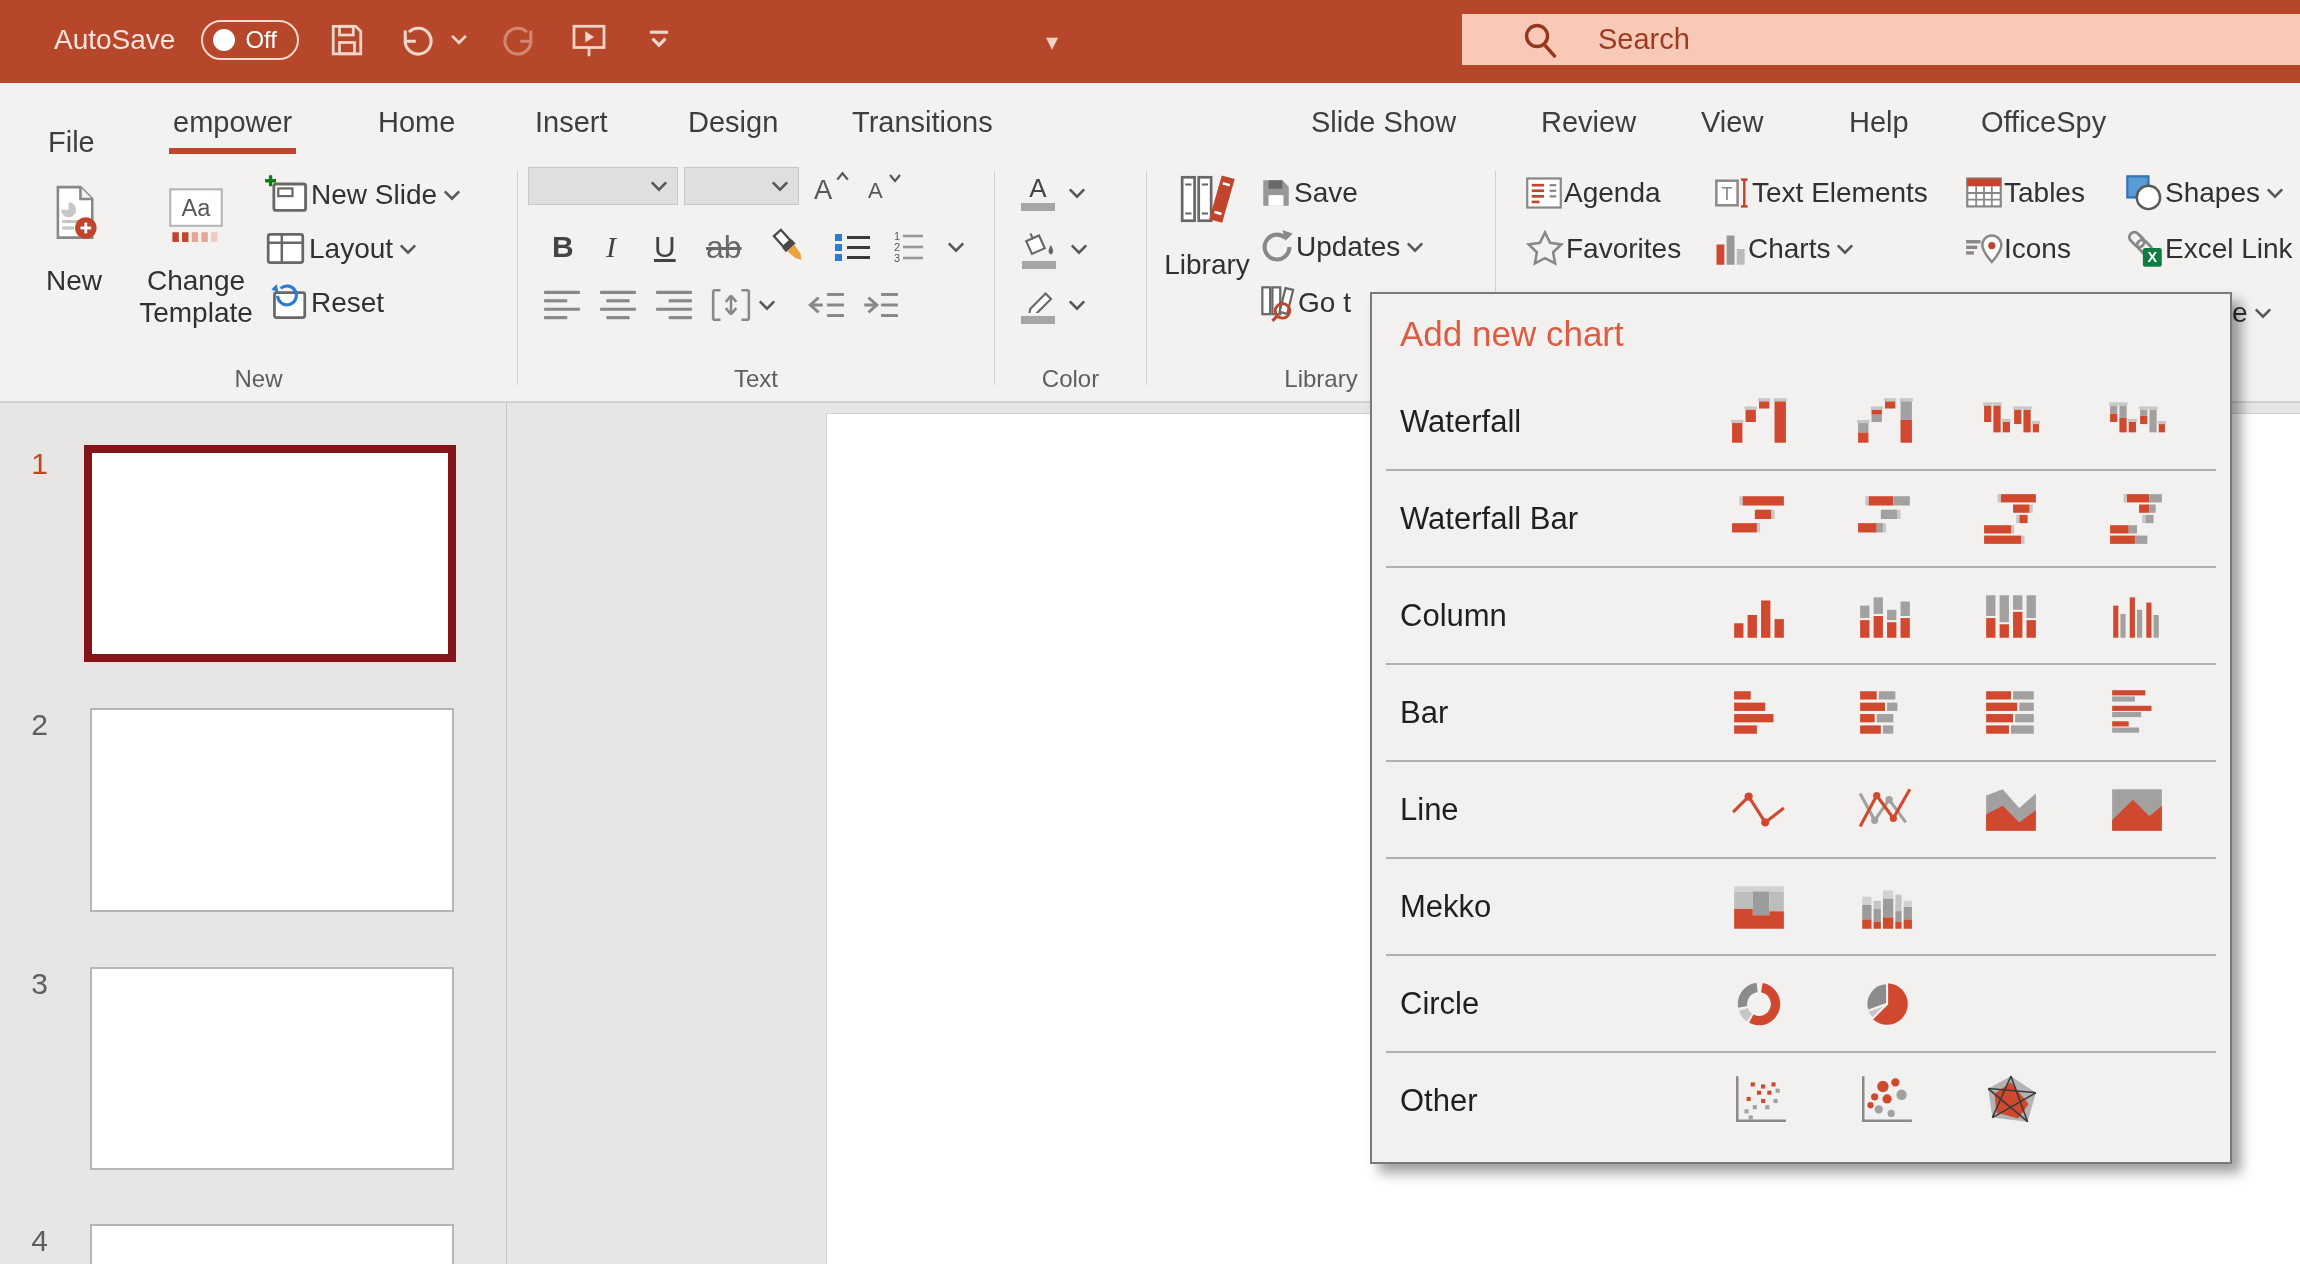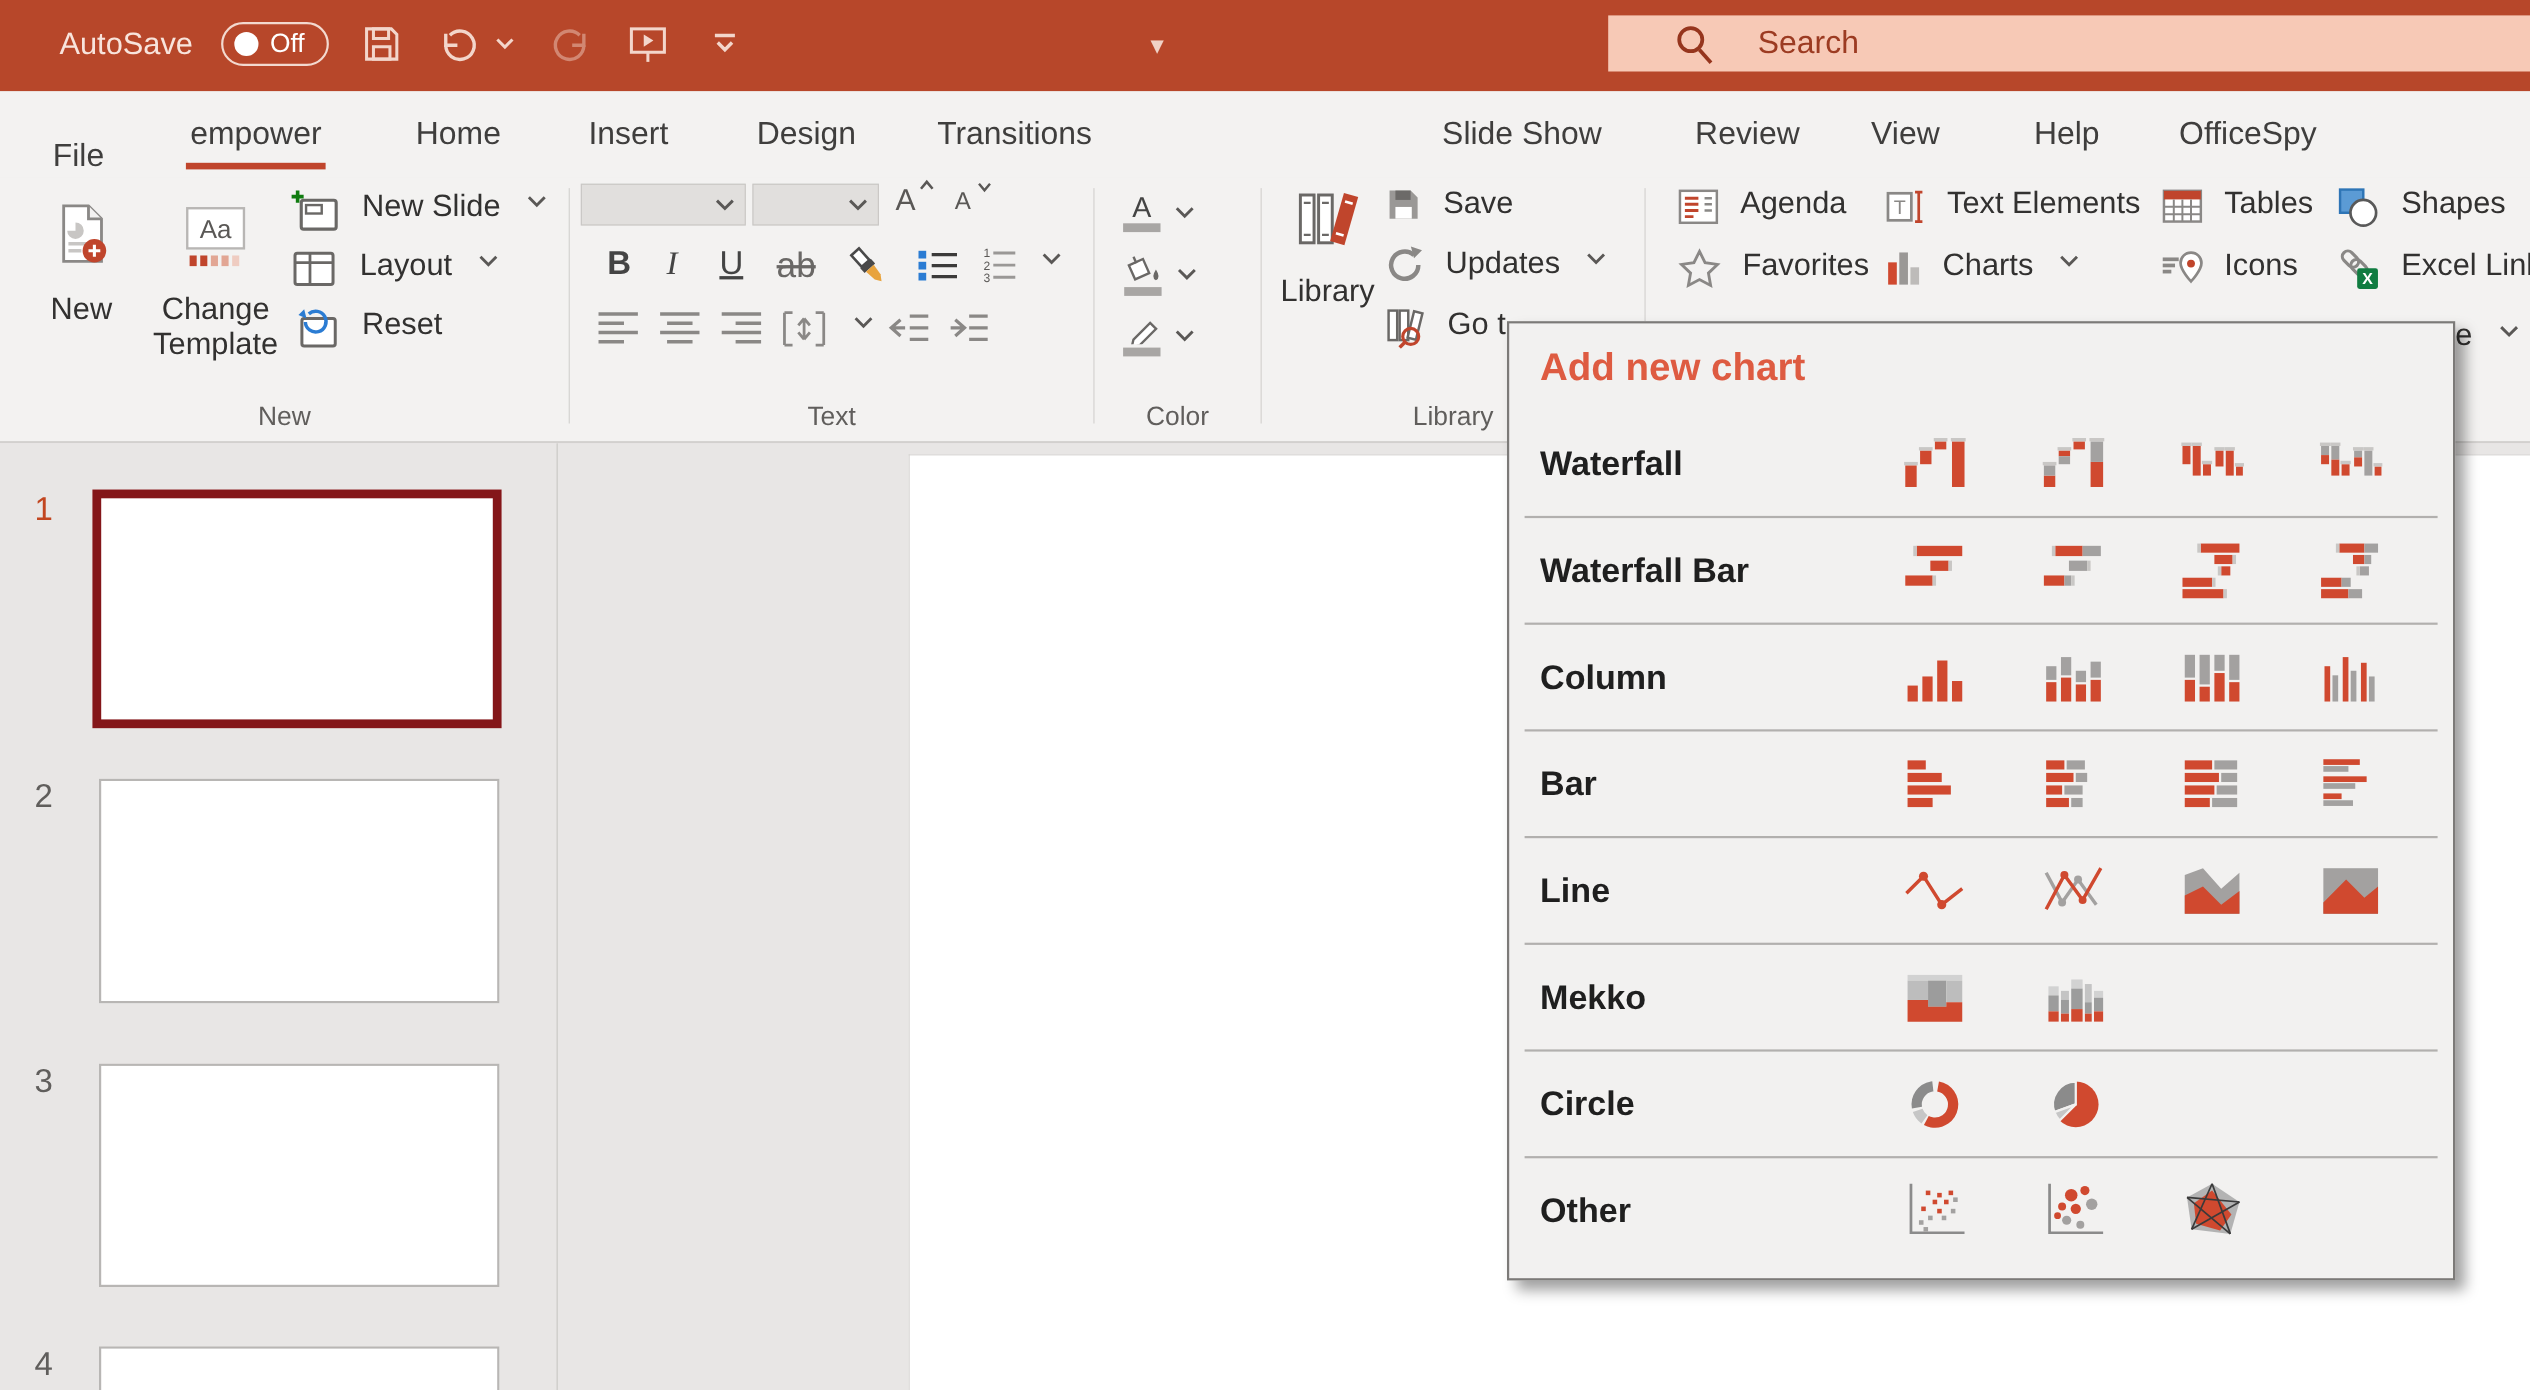--- a/index.html
+++ b/index.html
@@ -30,21 +30,21 @@
 
   
   .ribbon{position:absolute;left:0;top:161px;width:2300px;height:240px;background:#f3f2f1;border-bottom:2px solid #d2d0ce;}
   .rgroup{position:absolute;top:0;height:238px;}
   .gsep{position:absolute;top:10px;height:214px;width:1px;background:#d2d0ce;}
   .glabel{position:absolute;left:0;right:0;bottom:6px;text-align:center;font-size:24px;color:#605e5c;}
   .bigbtn{position:absolute;top:6px;height:196px;display:flex;flex-direction:column;align-items:center;}
   .bigbtn .bicon{margin-top:18px;height:72px;display:flex;align-items:flex-start;justify-content:center;}
   .bigbtn .blabel{margin-top:8px;font-size:28px;color:#323130;text-align:center;line-height:32px;width:140px;}
   .scol{position:absolute;}
-  .sbtn{position:absolute;display:flex;gap:19px;font-size:28px;color:#323130;white-space:nowrap;height:48px;}
+  .sbtn{position:absolute;display:flex;align-items:center;gap:1px;font-size:28px;color:#323130;white-space:nowrap;height:48px;}
   .sbtn .chev{display:flex;margin-left:2px;}
   .glyph-b{font-weight:bold;font-size:30px;color:#444;}
   .glyph-i{font-style:italic;font-family:"Liberation Serif",serif;font-size:30px;color:#444;}
   .glyph-u{text-decoration:underline;font-size:30px;color:#444;}
   .glyph-s{text-decoration:line-through;font-size:32px;color:#6a6866;}
   .combo{position:absolute;height:38px;background:#e1dfdd;border:1px solid #c8c6c4;display:flex;align-items:center;justify-content:flex-end;padding-right:6px;box-sizing:border-box;}
   .stackbtn{position:absolute;display:flex;align-items:center;gap:10px;height:44px;}
   .cstack{display:flex;flex-direction:column;align-items:center;gap:3px;}
   .cstack .cbar{width:34px;height:8px;background:#a8a6a4;}
   .cstack .cA{font-size:26px;line-height:24px;color:#444;}
@@ -53,21 +53,21 @@
   .workspace{position:absolute;left:0;top:403px;width:2300px;height:861px;background:#e8e6e5;}
   .slidepanel{position:absolute;left:0;top:0;width:506px;height:861px;border-right:1px solid #c8c6c4;background:#e8e6e5;overflow:hidden;}
   .snum{position:absolute;left:14px;width:34px;text-align:right;font-size:30px;color:#605e5c;}
   .snum.sel{color:var(--slide-num);}
   .thumb{position:absolute;background:#ffffff;box-sizing:border-box;}
   .thumb.sel{border:8px solid var(--slide-sel);}
   .thumb.normal{border:2px solid #b8b6b4;}
   .canvas{position:absolute;left:826px;top:10px;right:0;bottom:0;background:#ffffff;border-left:1px solid #d4d2d0;border-top:1px solid #d4d2d0;}
 
   
-  .chartmenu{position:absolute;left:1370px;top:292px;width:862px;height:872px;background:#f2f1f0;border:2px solid #7c7a78;box-sizing:border-box;box-shadow:9px 9px 12px rgba(0,0,0,.38);z-index:20;font-weight:bold;}
+  .chartmenu{position:absolute;left:1370px;top:292px;width:862px;height:872px;background:#f2f1f0;border:2px solid #7c7a78;box-sizing:border-box;box-shadow:9px 9px 12px rgba(0,0,0,.38);z-index:20;}
   .menu-title{position:absolute;left:28px;top:20px;font-size:35px;color:var(--menu-title);}
   .menurows{position:absolute;left:0;top:80px;right:0;}
   .mrow{position:relative;height:95px;display:flex;align-items:center;}
   .mlabel{position:absolute;left:28px;font-size:31px;color:#1f1f1f;}
   .micons{position:absolute;left:357px;display:flex;gap:66px;align-items:center;}
   .mslot{width:60px;height:56px;display:flex;align-items:center;justify-content:center;}
   .msep{height:2px;background:#b2b0ae;margin:0 14px;}
 </style>
 </head>
 <body>

